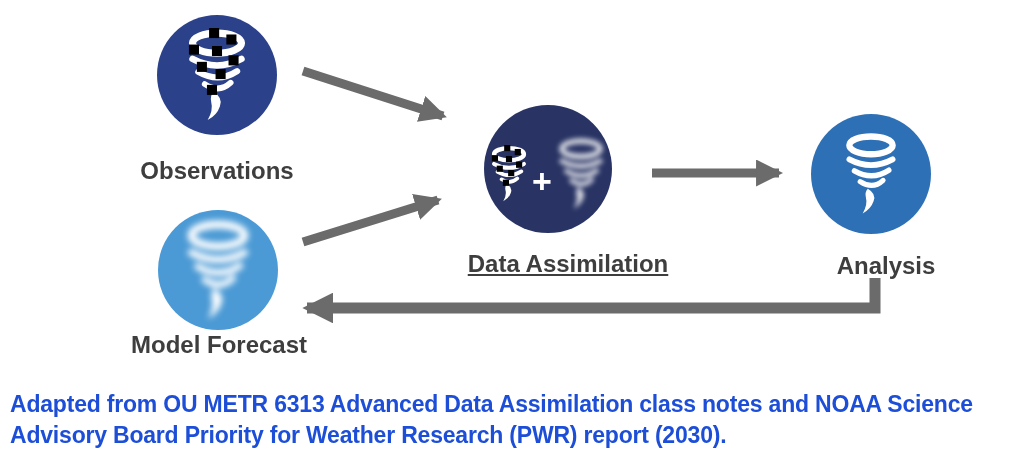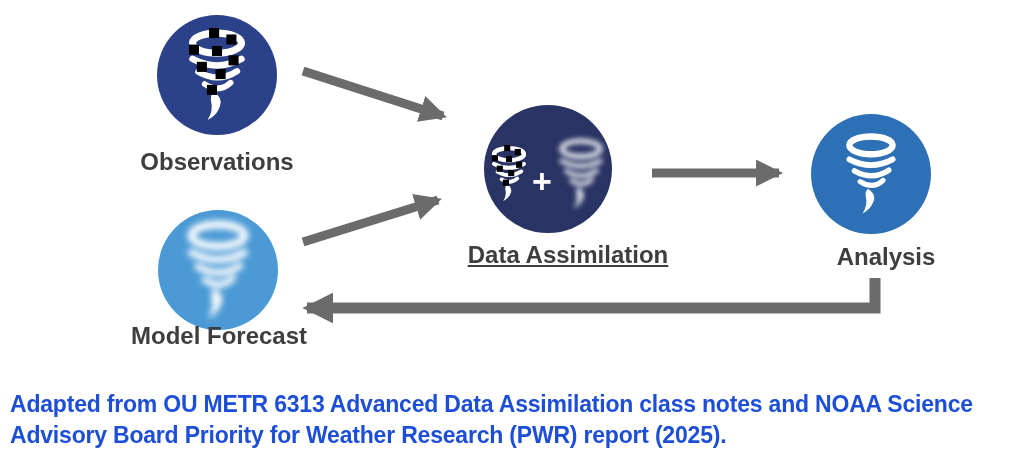--- a/index.html
+++ b/index.html
@@ -10,21 +10,21 @@
   .arrows{position:absolute;left:0;top:0;width:1024px;height:450px;}
   .circle{
     border-radius:50%;display:flex;align-items:center;justify-content:center;
   }
   .circle.obs{position:absolute;left:157px;top:15px;width:120px;height:120px;background:#2B4189;}
   .circle.mf {position:absolute;left:158px;top:210px;width:120px;height:120px;background:#4B9AD5;}
   .circle.da {position:absolute;left:484px;top:105px;width:128px;height:128px;background:#293464;padding-top:0;}
   .circle.an {position:absolute;left:811px;top:114px;width:120px;height:120px;background:#2E70B6;}
   .label{
     position:absolute;font-weight:700;font-size:24px;color:#3E3E3E;
-    text-align:center;white-space:nowrap;transform:translateX(-50%);
+    text-align:center;white-space:nowrap;transform:translateX(-50%);margin-top:9px;
   }
   .label.obs{left:217px;top:148px;}
   .label.mf {left:219px;top:322px;}
   .label.da {left:568px;top:241px;text-decoration:underline;}
   .label.an {left:886px;top:243px;}
   .icon-tornado{display:block;}
   .blurred{filter:blur(3px);}
   .blurred-small{filter:blur(2.4px);opacity:.82;}
   .da-group{display:flex;align-items:center;justify-content:center;padding-top:10px;}
   .plus{
@@ -119,16 +119,16 @@
 
   <div class="circle an">
     <svg class="icon-tornado" width="64" height="84" viewBox="0 0 100 132">
         <use href="#tornado"></use>
       </svg>
   </div>
   <div class="label an">Analysis</div>
 
   <div class="caption">
     <div>Adapted from OU METR 6313 Advanced Data Assimilation class notes and NOAA Science</div>
-    <div>Advisory Board Priority for Weather Research (PWR) report (2025).</div>
+    <div>Advisory Board Priority for Weather Research (PWR) report (2030).</div>
   </div>
 
 </div>
 
 </body></html>

